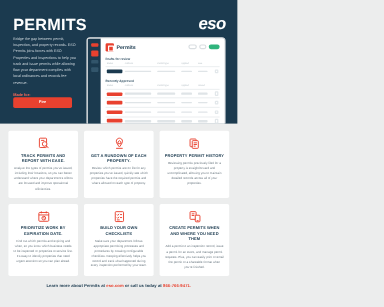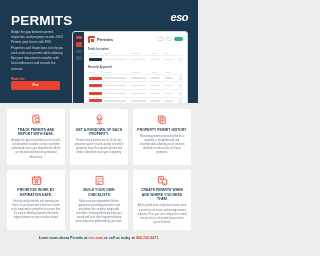--- a/index.html
+++ b/index.html
@@ -16,21 +16,21 @@
     height: 103px;
     background: #1b3a4f;
     overflow: hidden;
   }
   .hero-inner { position: relative; height: 100%; }
 
   .logo {
     position: absolute;
     top: 11px; right: 10px;
     color: #ffffff;
-    font-size: 11px;
+    font-size: 14px;
     font-weight: bold;
     letter-spacing: -0.5px;
     font-style: italic;
   }
 
   .hero-title {
     position: absolute;
     top: 13px; left: 11px;
     color: #ffffff;
     font-size: 13.5px;

